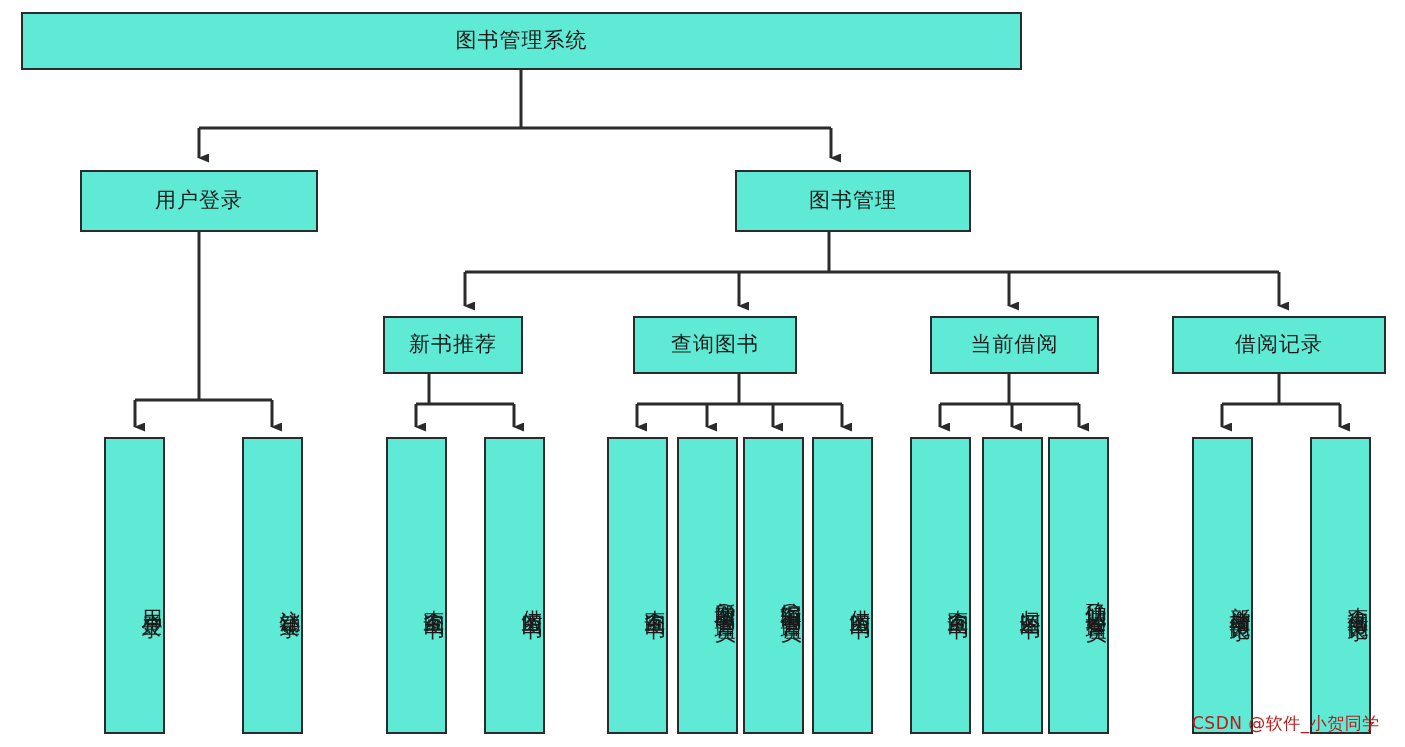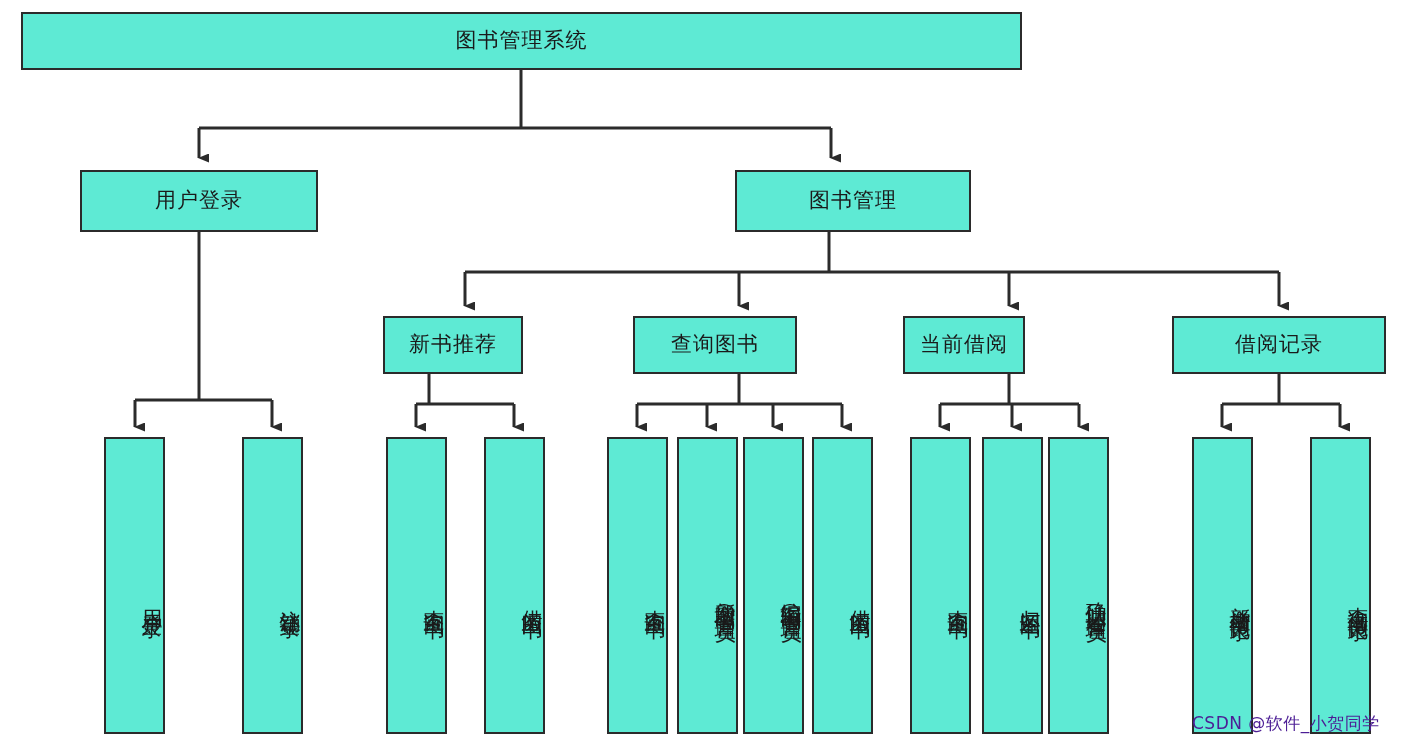--- a/index.html
+++ b/index.html
@@ -43,21 +43,21 @@
     white-space:nowrap;
   }
   #lines{
     position:absolute;left:0;top:0;width:1405px;height:747px;
     pointer-events:none;
   }
   #watermark{
     position:absolute;
     left:1192px;top:712px;
     font-size:17px;
-    color:#4c1d95;
+    color:#b91c1c;
     letter-spacing:0.5px;
     white-space:nowrap;
     font-family:"DejaVu Sans","Liberation Sans",sans-serif;
   }
 </style>
 </head>
 <body>
 
 <div id="diagram">
 
@@ -121,21 +121,21 @@
   <div class="node h" style="left:711px;top:170px;width:236px;height:62px;margin-left:24px;">
     <span class="lbl">图书管理</span>
   </div>
 
   <div class="node h" style="left:359px;top:316px;width:140px;height:58px;margin-left:24px;">
     <span class="lbl">新书推荐</span>
   </div>
   <div class="node h" style="left:633px;top:316px;width:164px;height:58px;">
     <span class="lbl">查询图书</span>
   </div>
-  <div class="node h" style="left:903px;top:316px;width:122px;height:58px;">
+  <div class="node h" style="left:930px;top:316px;width:169px;height:58px;">
     <span class="lbl">当前借阅</span>
   </div>
   <div class="node h" style="left:1172px;top:316px;width:214px;height:58px;">
     <span class="lbl">借阅记录</span>
   </div>
 
   <div class="node v" style="left:104px;top:437px;width:61px;height:297px;">
     <span class="lbl">用户登录</span>
   </div>
   <div class="node v" style="left:242px;top:437px;width:61px;height:297px;">

